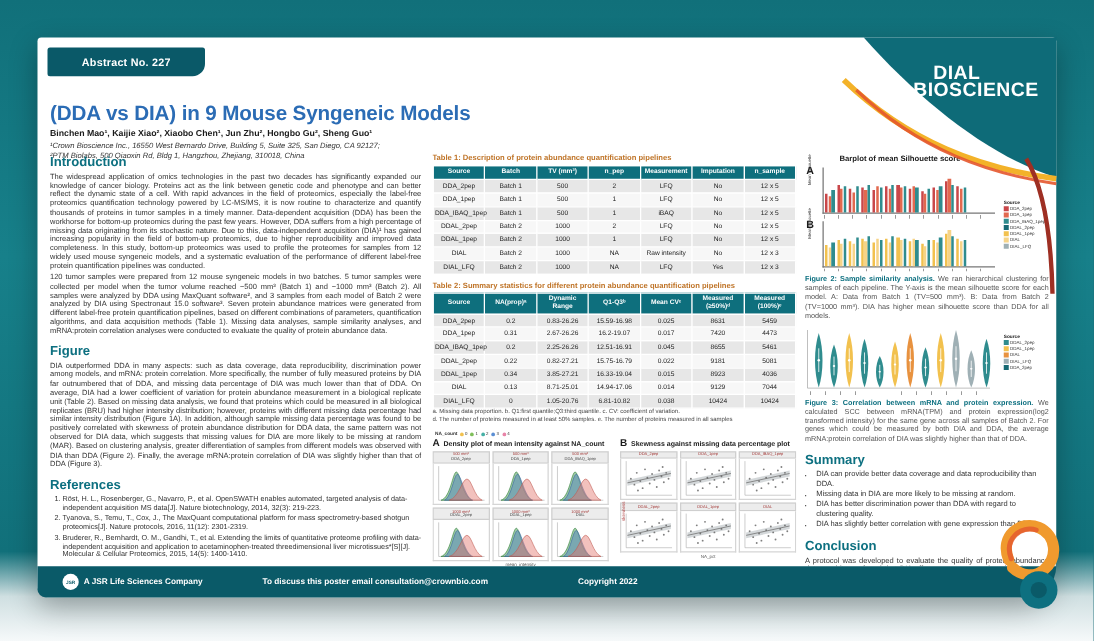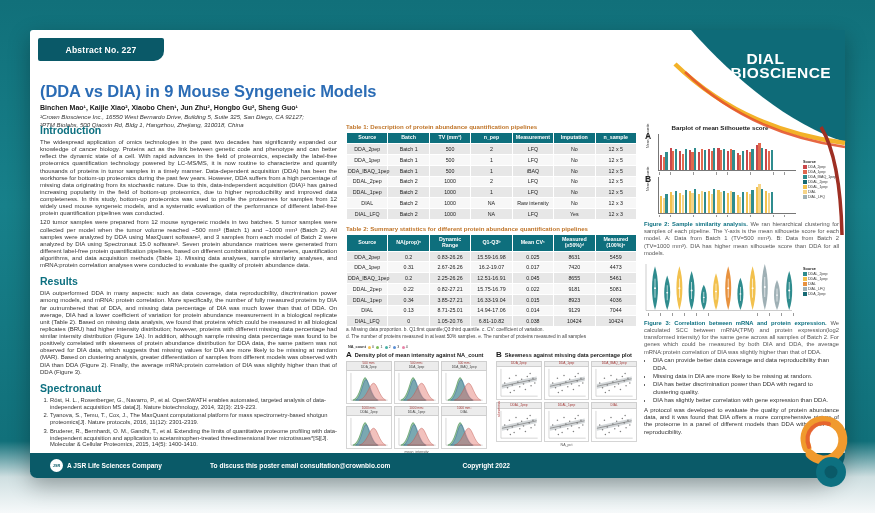--- a/index.html
+++ b/index.html
@@ -174,23 +174,23 @@
     <div class="authors">Binchen Mao¹, Kaijie Xiao², Xiaobo Chen¹, Jun Zhu², Hongbo Gu², Sheng Guo¹</div>
     <div class="affils">
       <span>¹Crown Bioscience Inc., 16550 West Bernardo Drive, Building 5, Suite 325, San Diego, CA 92127;</span><br>
       <span>²PTM Biolabs, 500 Qiaoxin Rd, Bldg 1, Hangzhou, Zhejiang, 310018, China</span>
     </div>
 
     <div class="col col-left">
       <h2>Introduction</h2>
       <p class="body">The widespread application of omics technologies in the past two decades has significantly expanded our knowledge of cancer biology. Proteins act as the link between genetic code and phenotype and can better reflect the dynamic state of a cell. With rapid advances in the field of proteomics, especially the label-free proteomics quantification technology powered by LC-MS/MS, it is now routine to characterize and quantify thousands of proteins in tumor samples in a timely manner. Data-dependent acquisition (DDA) has been the workhorse for bottom-up proteomics during the past few years. However, DDA suffers from a high percentage of missing data originating from its stochastic nature. Due to this, data-independent acquisition (DIA)¹ has gained increasing popularity in the field of bottom-up proteomics, due to higher reproducibility and improved data completeness. In this study, bottom-up proteomics was used to profile the proteomes for samples from 12 widely used mouse syngeneic models, and a systematic evaluation of the performance of different label-free protein quantification pipelines was conducted.</p>
       <p class="body">120 tumor samples were prepared from 12 mouse syngeneic models in two batches. 5 tumor samples were collected per model when the tumor volume reached ~500 mm³ (Batch 1) and ~1000 mm³ (Batch 2). All samples were analyzed by DDA using MaxQuant software², and 3 samples from each model of Batch 2 were analyzed by DIA using Spectronaut 15.0 software³. Seven protein abundance matrices were generated from different label-free protein quantification pipelines, based on different combinations of parameters, quantification algorithms, and data acquisition methods (Table 1). Missing data analyses, sample similarity analyses, and mRNA:protein correlation analyses were conducted to evaluate the quality of protein abundance data.</p>
-      <h2>Results</h2>
+      <h2>Figure</h2>
       <p class="body">DIA outperformed DDA in many aspects: such as data coverage, data reproducibility, discrimination power among models, and mRNA: protein correlation. More specifically, the number of fully measured proteins by DIA far outnumbered that of DDA, and missing data percentage of DIA was much lower than that of DDA. On average, DIA had a lower coefficient of variation for protein abundance measurement in a biological replicate unit (Table 2). Based on missing data analysis, we found that proteins which could be measured in all biological replicates (BRU) had higher intensity distribution; however, proteins with different missing data percentage had similar intensity distribution (Figure 1A). In addition, although sample missing data percentage was found to be positively correlated with skewness of protein abundance distribution for DDA data, the same pattern was not observed for DIA data, which suggests that missing values for DIA are more likely to be missing at random (MAR). Based on clustering analysis, greater differentiation of samples from different models was observed with DIA than DDA (Figure 2). Finally, the average mRNA:protein correlation of DIA was slightly higher than that of DDA (Figure 3).</p>
-      <h2>Spectronaut</h2>
+      <h2>References</h2>
       <ol class="refs">
           <li>Röst, H. L., Rosenberger, G., Navarro, P., et al. OpenSWATH enables automated, targeted analysis of data-independent acquisition MS data[J]. Nature biotechnology, 2014, 32(3): 219-223.</li>
           <li>Tyanova, S., Temu, T., Cox, J., The MaxQuant computational platform for mass spectrometry-based shotgun proteomics[J]. Nature protocols, 2016, 11(12): 2301-2319.</li>
           <li>Bruderer, R., Bernhardt, O. M., Gandhi, T., et al. Extending the limits of quantitative proteome profiling with data-independent acquisition and application to acetaminophen-treated threedimensional liver microtissues*[S][J]. Molecular &amp; Cellular Proteomics, 2015, 14(5): 1400-1410.</li>
         </ol>
     </div>
 
     <div class="col col-mid">
       <div class="tbl-title">Table 1: Description of protein abundance quantification pipelines</div>
       <table class="ptable">
@@ -725,27 +725,29 @@
                 <span>DDA_2pep</span>
               </span>
             </div>
         </div>
         <p class="cap">
           <span class="cap-lead">Figure 3: Correlation between mRNA and protein expression.</span>
           <span>We calculated SCC between mRNA(TPM) and protein expression(log2 transformed intensity) for the same gene across all samples of Batch 2. For genes which could be measured by both DIA and DDA, the average mRNA:protein correlation of DIA was slightly higher than that of DDA.</span>
         </p>
       </div>
 
+      <h2>Summary</h2>
       <ul class="bullets">
           <li>DIA can provide better data coverage and data reproducibility than DDA.</li>
           <li>Missing data in DIA are more likely to be missing at random.</li>
           <li>DIA has better discrimination power than DDA with regard to clustering quality.</li>
           <li>DIA has slightly better correlation with gene expression than DDA.</li>
         </ul>
 
+      <h2>Conclusion</h2>
       <p class="body">A protocol was developed to evaluate the quality of protein abundance data, and it was found that DIA offers a more comprehensive picture of the proteome in a panel of different models than DDA with better data reproducibility.</p>
 
     </div>
 
     <div class="footer">
       <div class="jsr">
         <span class="jsr-circle">JSR</span>
         <span class="jsr-name">A JSR Life Sciences Company</span>
       </div>
       <span class="f-email">To discuss this poster email consultation@crownbio.com</span>

